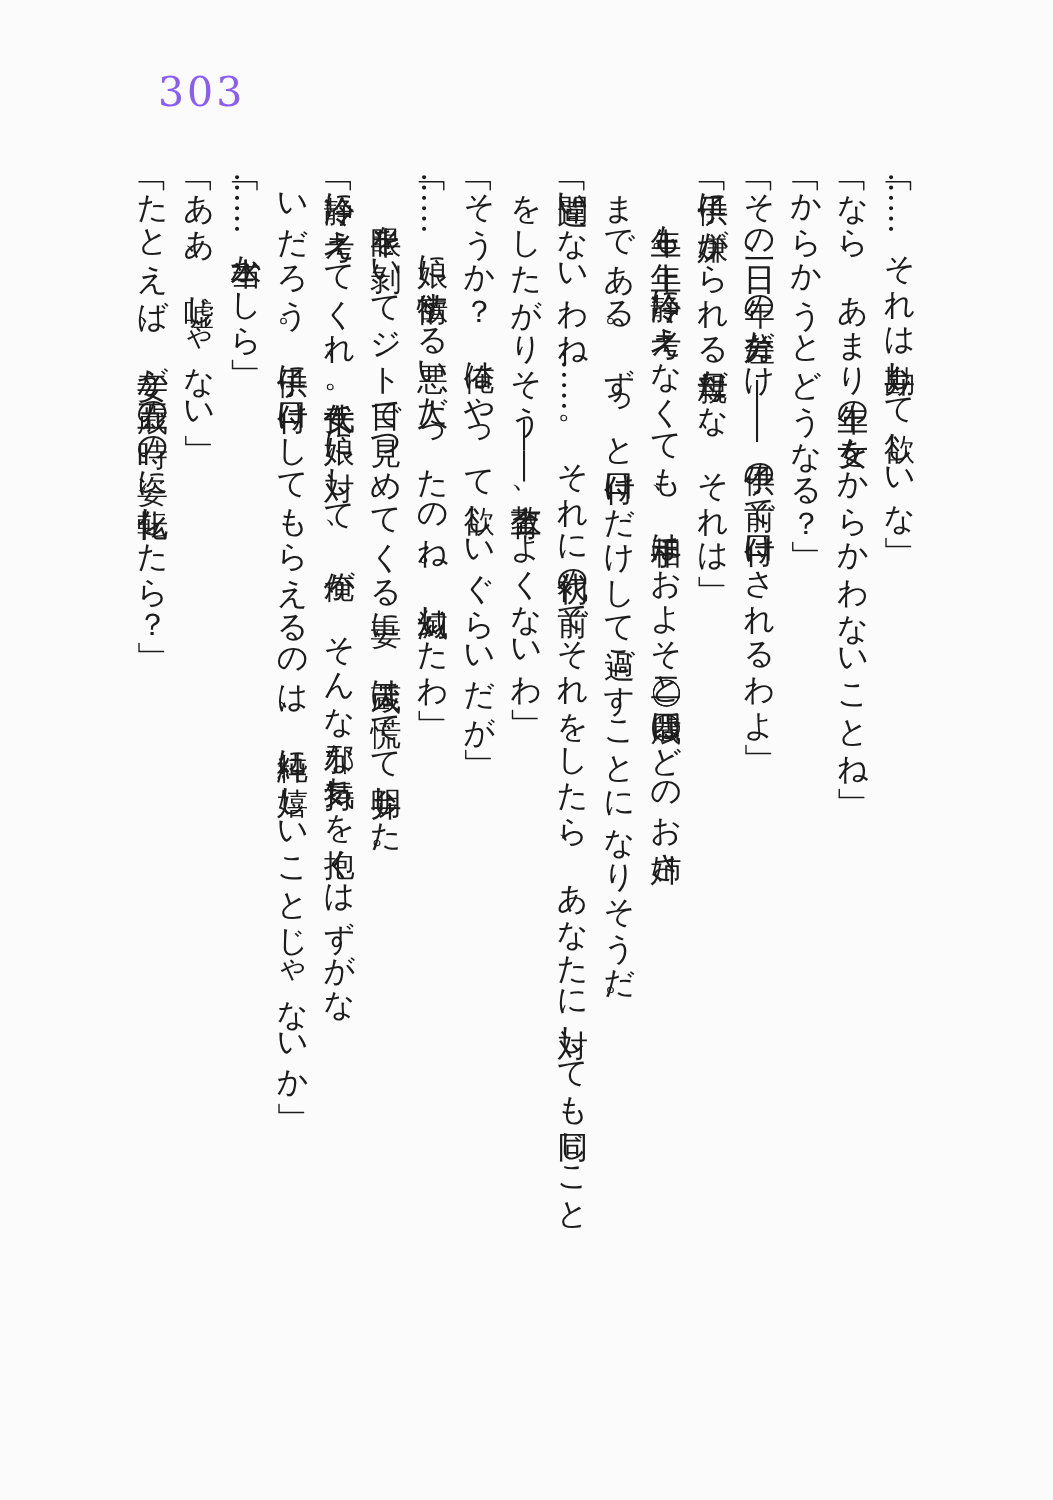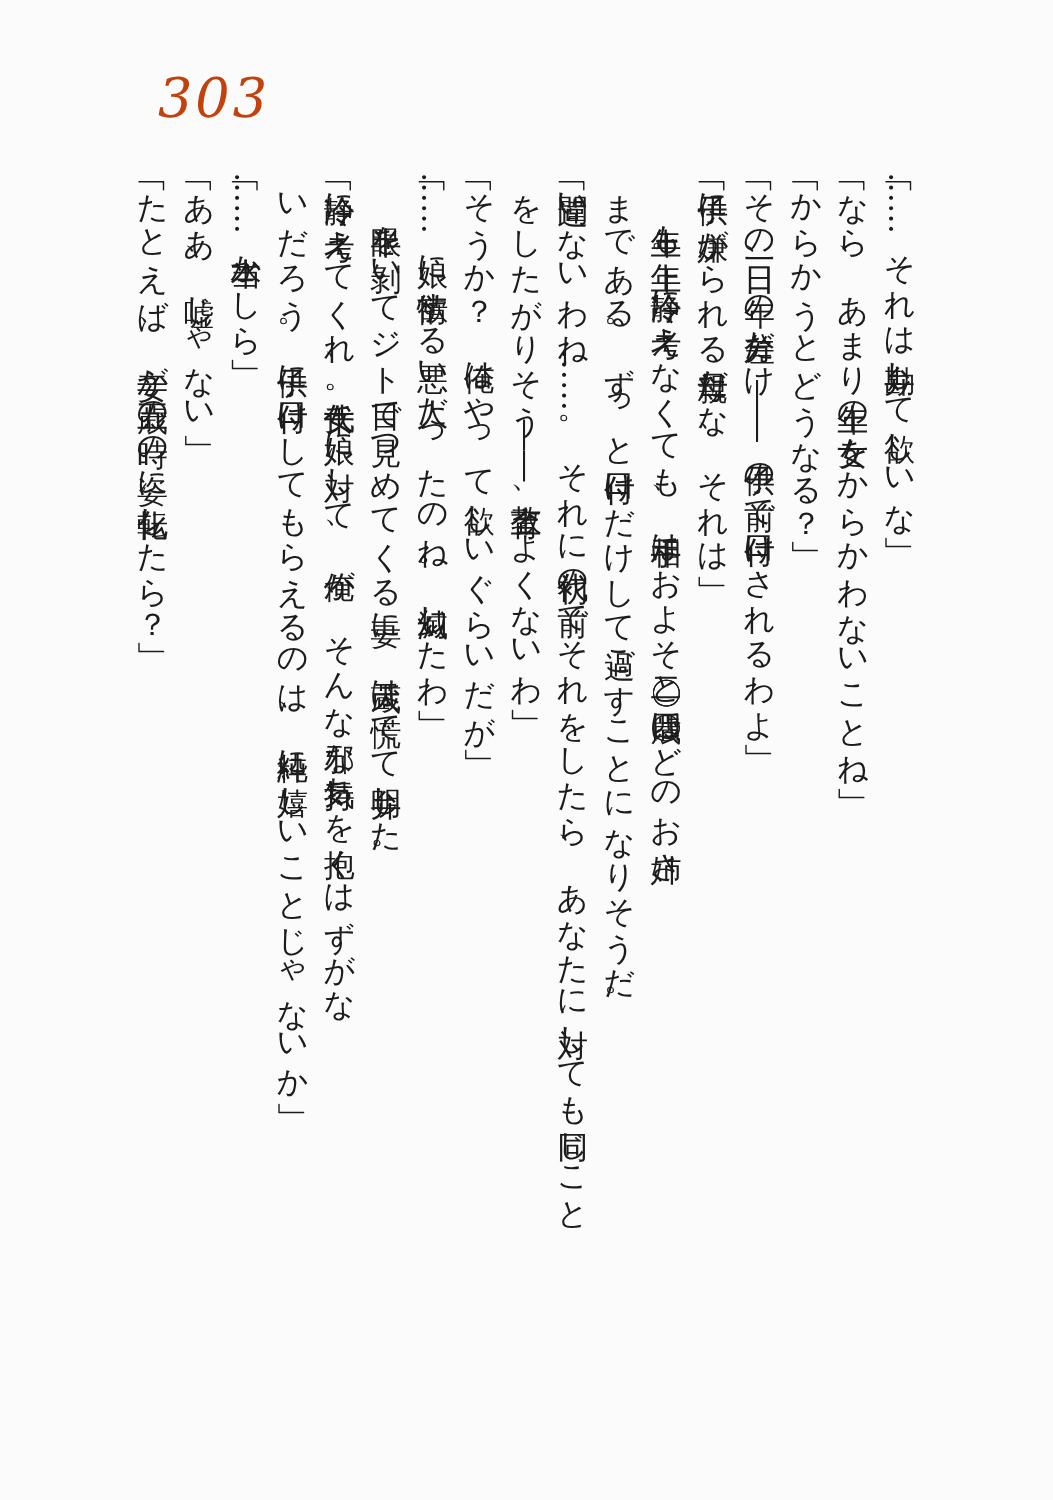--- a/index.html
+++ b/index.html
@@ -15,23 +15,22 @@
     font-family: "DejaVu Serif", "Liberation Serif", serif;
   }
   .page {
     position: absolute;
     inset: 0;
   }
   .page-number {
     position: absolute;
     top: 72px;
     left: 158px;
-    font-size: 54px;
-    font-style: italic;
-    color: #c2410c;
+    font-size: 41px;
+    color: #8b5cf6;
     letter-spacing: 3px;
     line-height: 1;
   }
   .text-block {
     position: absolute;
     top: 172px;
     right: 130px;
     width: 794px;
     height: 1192px;
     writing-mode: vertical-rl;

